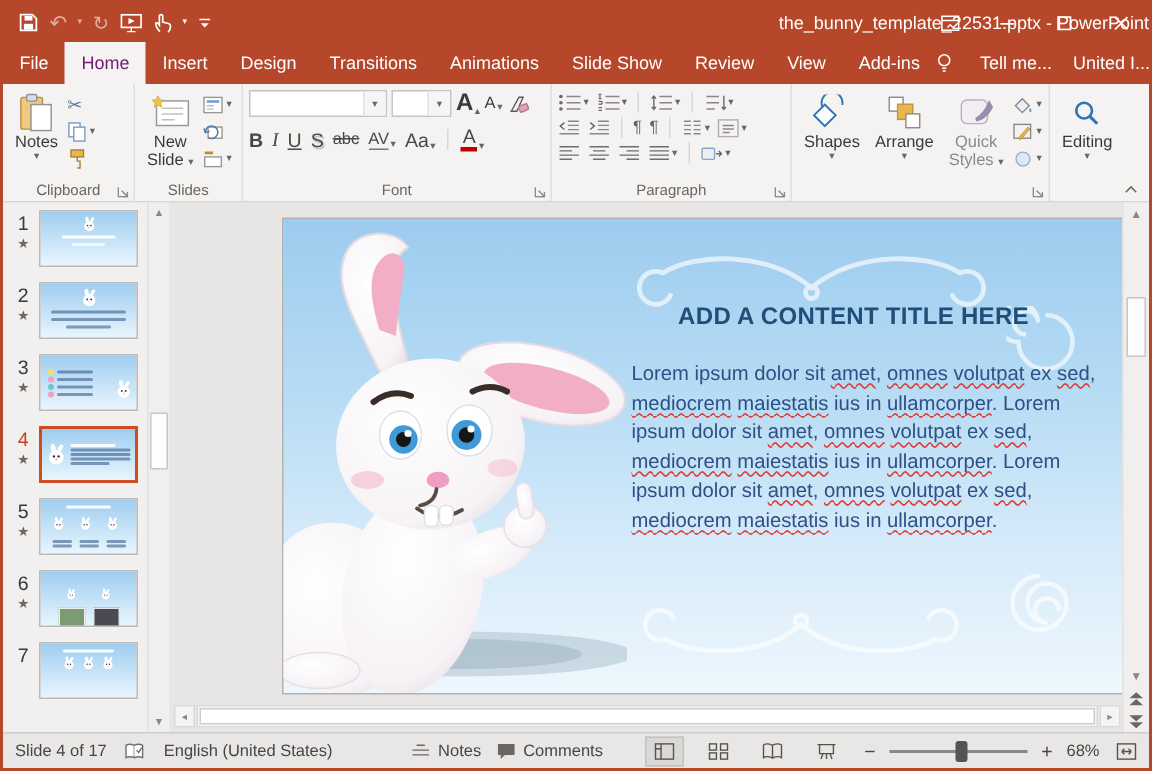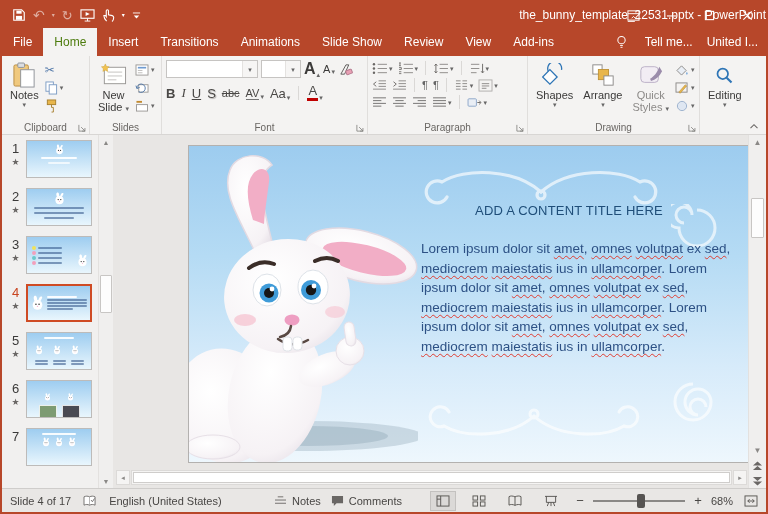--- a/index.html
+++ b/index.html
@@ -16,21 +16,21 @@
   .qat .car{color:#fff;font-size:6px}
   .dim{opacity:.55}
   .title-text{position:absolute;left:0;right:0;text-align:right;font-size:12px;color:#fff;pointer-events:none}
   .win-controls{margin-left:auto;display:flex;height:100%;}
   .win-btn{width:38px;height:100%;display:flex;align-items:center;justify-content:center;cursor:default}
 
   
   .tabrow{height:28px;background:#b7472a;display:flex;align-items:stretch;color:#fff;font-size:12px;}
   #tabs{display:flex;align-items:stretch}
   .tab{display:flex;align-items:center;padding:0 11px;cursor:default;white-space:nowrap}
-  .tab.active{background:#f4f3f2;color:#4d7c0f;}
+  .tab.active{background:#f4f3f2;color:#701a75;}
   .tab-right{margin-left:auto;display:flex;align-items:center;gap:14px;padding-right:8px;white-space:nowrap}
   .tell,.share{display:flex;align-items:center;gap:18px}
 
   
   .ribbon{height:78px;background:#f4f3f2;border-bottom:1px solid #d8d6d4;display:flex;position:relative;color:#3b3a39;}
   .grp{position:relative;border-right:1px solid #e0dedc;display:flex;flex-direction:column;box-sizing:border-box}
   .gbody{flex:1;display:flex;align-items:flex-start;padding:4px 3px 13px 4px;gap:2px}
   .glabel{position:absolute;bottom:1px;left:0;right:0;text-align:center;font-size:10px;color:#696663}
   .launcher{position:absolute;bottom:2px;right:3px}
   .bigbtn{display:flex;flex-direction:column;align-items:center;font-size:11px;line-height:12px;padding:1px 4px;text-align:center;cursor:default}
@@ -69,21 +69,21 @@
   .dot{width:4px;height:4px;border-radius:50%;display:inline-block}
   .sbv{width:14px;background:#f0efee;border-left:1px solid #e3e1df;display:flex;flex-direction:column;align-items:center}
   .sb-btn{height:14px;width:100%;display:flex;align-items:center;justify-content:center;font-size:7px;color:#8a8886;cursor:default}
   .sb-track{flex:1;width:100%;position:relative}
   .sb-thumb{position:absolute;left:1px;right:1px;background:#fdfdfd;border:1px solid #c8c6c4;border-radius:1px}
 
   .canvas{flex:1;position:relative;background:#e8e6e4;overflow:hidden}
   .slide{position:absolute;left:75px;top:10px;width:560px;height:316px;border:1px solid #b3b1af;
     background:linear-gradient(180deg,#9dccef 0%,#b5dbf4 35%,#d7ebfa 70%,#eef7fd 100%);overflow:hidden}
   .deco{position:absolute;opacity:.65}
-  .slide-title{position:absolute;left:212px;top:57px;width:336px;text-align:center;font-weight:normal;font-size:13px;letter-spacing:.2px}
+  .slide-title{position:absolute;left:212px;top:57px;width:336px;text-align:center;font-weight:bold;font-size:16px;letter-spacing:.2px}
   .slide-body{position:absolute;left:232px;top:93px;width:318px;font-size:13.5px;line-height:19.5px}
   .sq{text-decoration:underline;text-decoration-style:wavy;text-decoration-color:#e03c31;
       text-decoration-thickness:1px;text-underline-offset:2px;text-decoration-skip-ink:none}
   .bunny{position:absolute;left:-6px;top:2px}
 
   .hscroll{position:absolute;left:3px;right:1px;bottom:3px;height:15px;display:flex;align-items:center;gap:1px}
   .hs-btn{width:14px;height:15px;background:#f5f4f3;border:1px solid #dcdad8;display:flex;align-items:center;justify-content:center;font-size:7px;color:#8a8886;box-sizing:border-box}
   .hs-track{flex:1;height:15px;background:#f5f4f3;border:1px solid #dcdad8;box-sizing:border-box;position:relative}
   .hs-thumb{position:absolute;inset:1px;background:#fff;border:1px solid #cfcdcb}
 
@@ -166,20 +166,21 @@
           </svg>
         </span>
     </div>
   </div>
 
   <div class="tabrow">
     <div id="tabs">
         <div class="tab">File</div>
         <div class="tab active">Home</div>
         <div class="tab">Insert</div>
+        <div class="tab">Design</div>
         <div class="tab">Transitions</div>
         <div class="tab">Animations</div>
         <div class="tab">Slide Show</div>
         <div class="tab">Review</div>
         <div class="tab">View</div>
         <div class="tab">Add-ins</div>
       </div>
     <div class="tab-right">
       <span class="tell">
         <span class="ic">
@@ -541,21 +542,20 @@
           <span class="minibtn">
               <span class="ic">
                 <svg width="14" height="12" viewBox="0 0 15 13">
                   <circle cx="7.5" cy="6.5" r="5" fill="#dfe7f2" stroke="#9ab0cc"></circle>
                 </svg>
               </span>
               <span class="car">▾</span>
             </span>
         </div>
       </div>
-      <div class="glabel">Drawing</div>
       <span class="launcher ic">
           <svg width="8" height="8" viewBox="0 0 9 9">
             <path d="M1,1 v7 h7" fill="none" stroke="#8a8886"></path>
             <path d="M3.5,3.5 L8,8 M7.8,4.5 V8 H4.5" fill="none" stroke="#8a8886"></path>
           </svg>
         </span>
     </div>
 
     <div class="grp" style="width:46px;border-right:none">
       <div class="gbody" style="">

